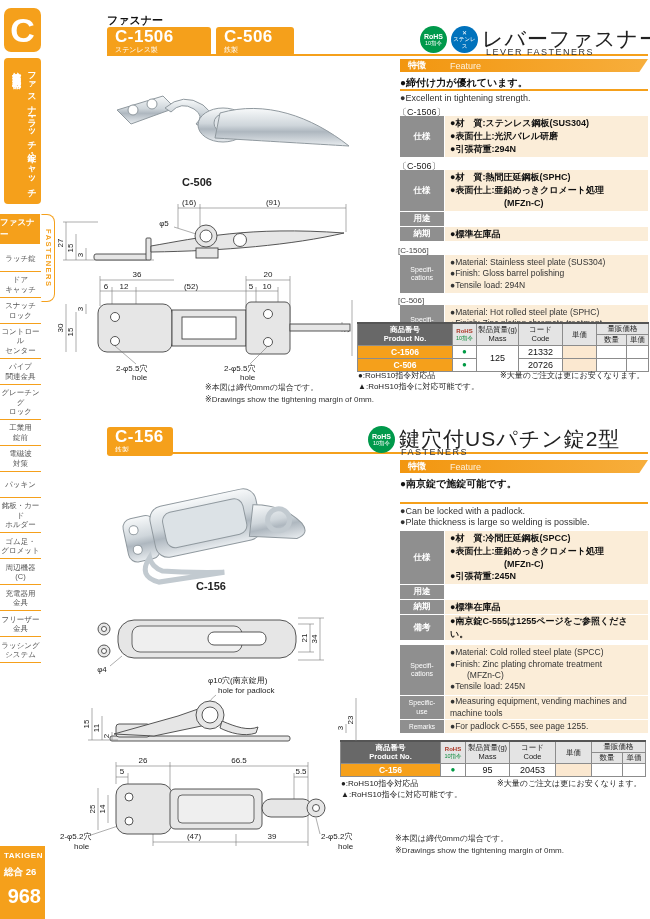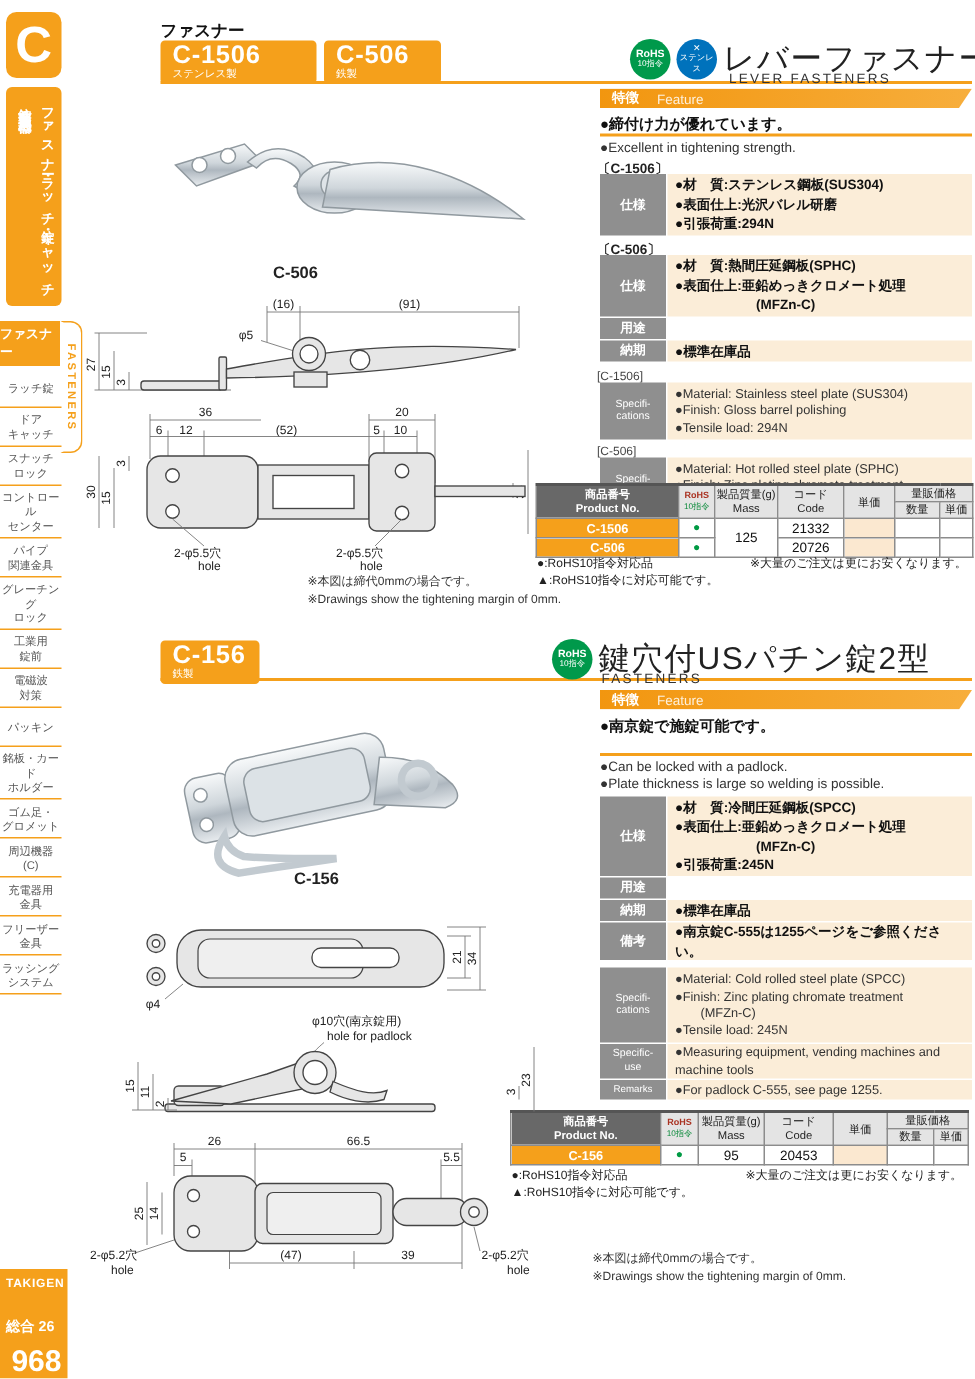--- a/index.html
+++ b/index.html
@@ -18,46 +18,46 @@
     font-size:8.5px;font-weight:bold;display:flex;align-items:center;justify-content:center}
   .ftab{left:40px;top:214px;width:15px;height:88px;background:#fff;border:1.5px solid var(--or);
     border-left:2px solid #fff;border-radius:0 8px 8px 0;color:var(--or);writing-mode:vertical-rl;
     font-size:7.5px;font-weight:bold;letter-spacing:1.5px;display:flex;align-items:center;justify-content:center}
   .nav{left:0;top:246px;width:41px}
   .nav-item{min-height:26px;border-bottom:1px solid var(--or);color:#555;font-size:7.5px;
     line-height:1.25;display:flex;align-items:center;justify-content:center;text-align:center;
     white-space:pre-line;padding:3px 1px}
   .tak{left:0;top:846px;width:45px;height:93px;background:var(--or);color:#fff;padding:5px 4px 4px}
   .tak-brand{font-size:8px;font-weight:bold;letter-spacing:.5px}
-  .tak-cat{font-size:9.5px;font-weight:bold;margin-top:18px}
+  .tak-cat{font-size:9.5px;font-weight:bold;margin-top:6px}
   .tak-page{font-size:20px;font-weight:bold;text-align:right;margin-top:6px}
 
   
   .cat{left:107px;top:13px;font-size:11px;font-weight:bold;color:#111}
   .badge{background:var(--or);color:#fff;border-radius:3px;padding:1px 8px 2px}
   .bc{font-size:17px;font-weight:bold;line-height:1.05;letter-spacing:.5px}
   .bs{font-size:7px;line-height:1.1}
   .rule{background:var(--or)}
   .icon-round{border-radius:50%;color:#fff;display:flex;flex-direction:column;align-items:center;justify-content:center;text-align:center}
   .rohs{background:#00994B}
   .sus{background:#0072BC}
   .rohs .a{font-size:7px;font-weight:bold;line-height:1}
   .rohs .b{font-size:5.5px;line-height:1.2}
   .sus .x{font-size:6px;line-height:1}
   .sus .a{font-size:5.5px;line-height:1.1}
   .t1{font-size:21px;color:#222;letter-spacing:1px;white-space:nowrap}
   .t1e{font-size:9px;color:#333;letter-spacing:1.5px}
   .fbar{background:linear-gradient(90deg,var(--ordk),#F7AE3C);
     clip-path:polygon(0 0,100% 0,96.5% 100%,0 100%);color:#fff;font-size:9px;
-    display:flex;align-items:center;padding:0 8px;gap:12px;height:13px}
+    display:flex;align-items:center;padding:0 8px;gap:24px;height:13px}
   .fbar .fj{font-weight:bold}
   .fbar .fe{opacity:.85}
   .fj-line{font-size:10px;font-weight:bold;color:#111;white-space:nowrap}
   .fe-line{font-size:9px;color:#333;white-space:nowrap}
-  .model{font-size:9px;font-weight:bold;color:#222}
+  .model{font-size:9px;font-weight:normal;color:#222}
   .modele{font-size:8px;color:#444}
 
   
   .sprow{position:absolute;left:400px;width:248px;display:flex;gap:1px}
   .splabel{width:44px;background:var(--glab);color:#fff;font-size:8.5px;font-weight:bold;
     display:flex;flex-direction:column;align-items:center;justify-content:center;flex-shrink:0;
     text-align:center;line-height:1.15}
   .splabel.en{font-size:7px;font-weight:normal}
   .spbody{flex:1;background:var(--cream);padding:1px 5px;color:#111;display:flex;flex-direction:column;justify-content:center}
   .spbody.ja{font-size:9px;font-weight:bold;line-height:1.42}

